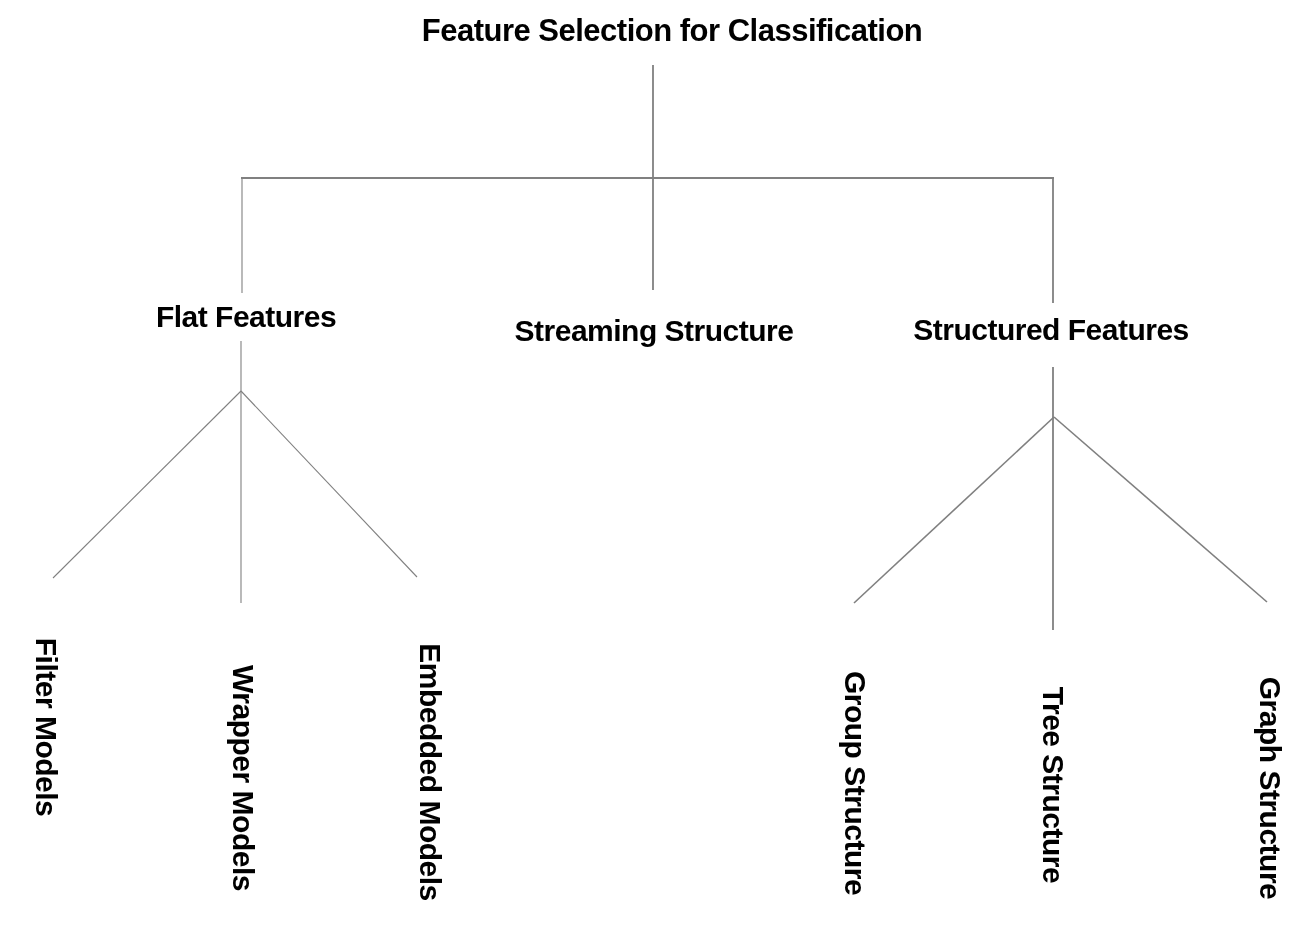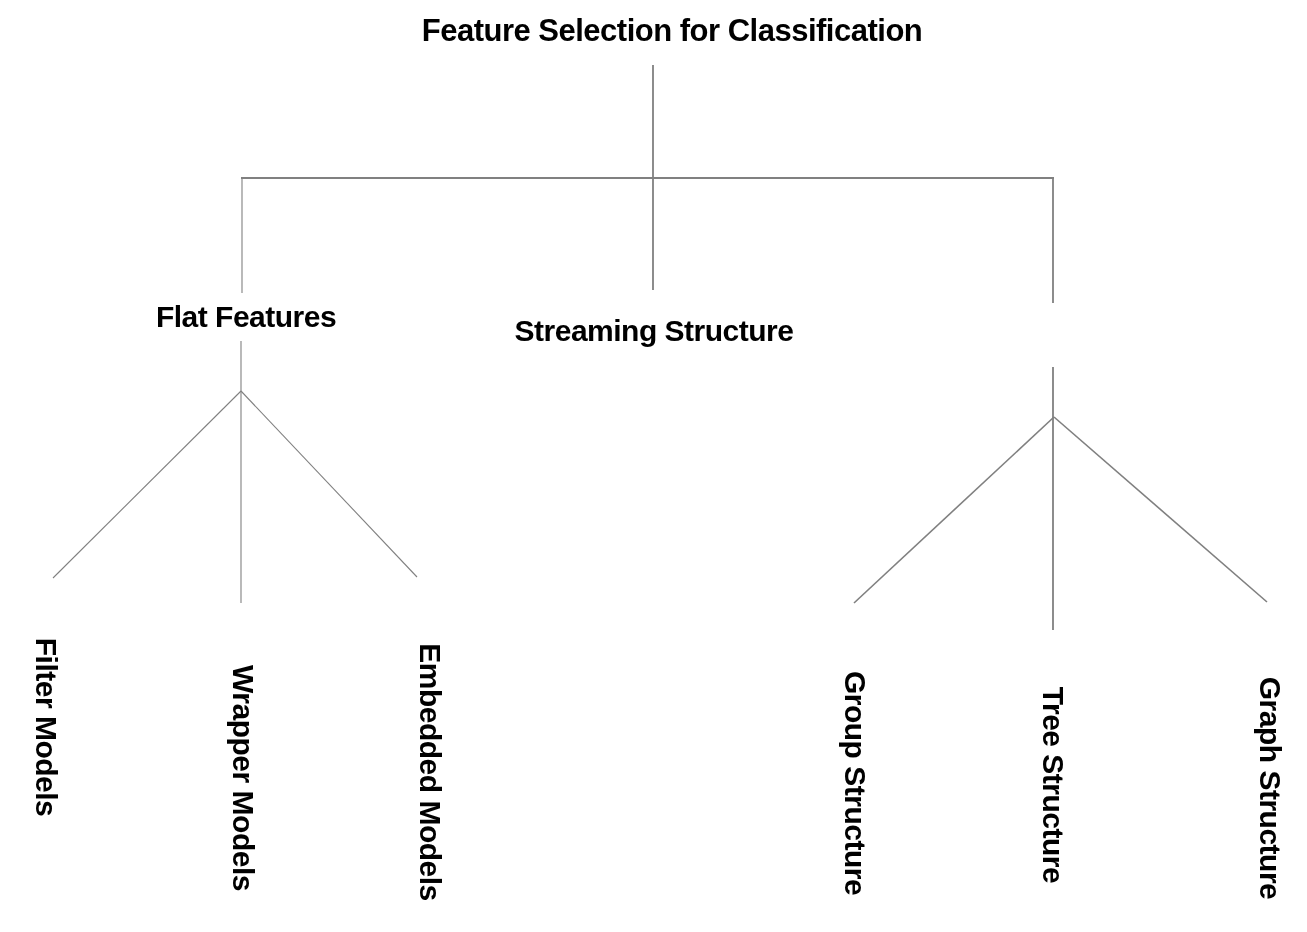--- a/index.html
+++ b/index.html
@@ -73,20 +73,21 @@
     <line class="connector mid" x1="1054" y1="417" x2="854" y2="603"></line>
     <line class="connector mid" x1="1054" y1="417" x2="1267" y2="602"></line>
   </svg>
 
   <div class="h-label" style="left:246px; top:316px;">Flat Features</div>
 
   <div class="h-label title-label" style="left:672px; top:31px;">Feature Selection for Classification</div>
 
   <div class="h-label" style="left:654px; top:330px;">Streaming Structure</div>
 
+  <div class="h-label" style="left:1051px; top:329px;">Structured Features</div>
 
   <div class="v-label" style="left:46px; top:727px;">Filter Models</div>
 
   <div class="v-label" style="left:243px; top:778px;">Wrapper Models</div>
 
   <div class="v-label" style="left:430px; top:772px;">Embedded Models</div>
 
   <div class="v-label" style="left:855px; top:783px;">Group Structure</div>
 
   <div class="v-label" style="left:1053px; top:785px;">Tree Structure</div>

